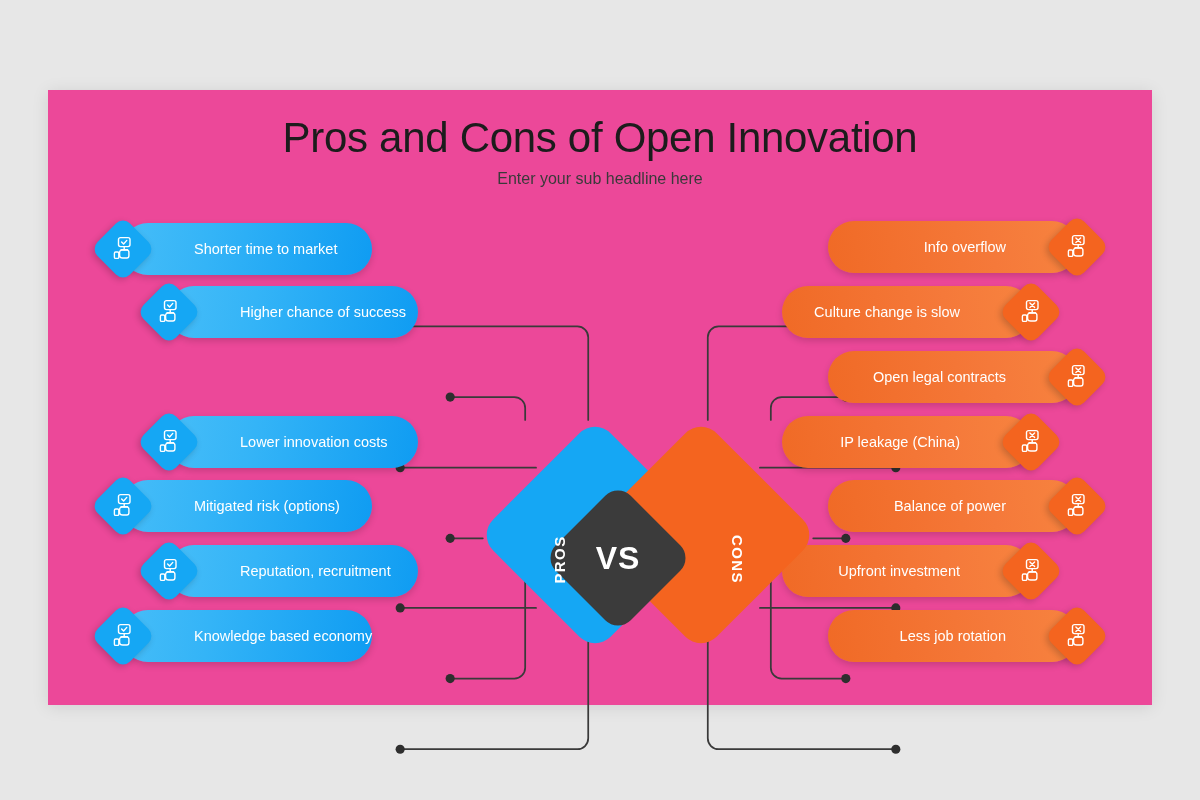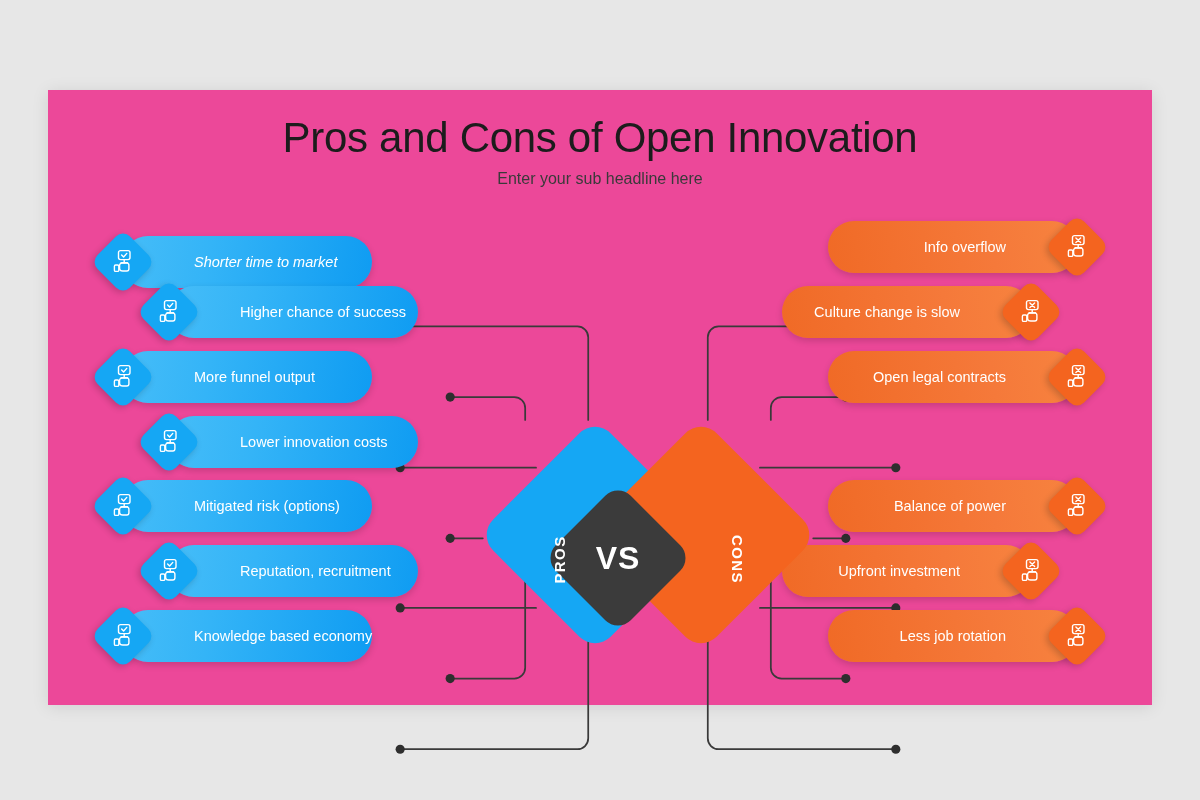--- a/index.html
+++ b/index.html
@@ -124,21 +124,21 @@
         <circle cx="780" cy="287" r="4.2"></circle>
           <circle cx="734" cy="352" r="4.2"></circle>
         <circle cx="780" cy="416" r="4.2"></circle>
           <circle cx="734" cy="481" r="4.2"></circle>
         <circle cx="780" cy="546" r="4.2"></circle>
       </g>
     </svg>
 
     <div class="rows">
 
-      <div class="row" style="left:52px;top:146px;width:272px;font-style:italic;">
+      <div class="row" style="left:52px;top:133px;width:272px;">
         <div class="pill l" style="left:22px;width:250px;">
           <span class="txt">Shorter time to market</span>
         </div>
         <div class="gem l" style="left:0px;">
           <svg width="26" height="26" viewBox="0 0 26 26" fill="none" stroke="#ffffff" stroke-width="1.4" stroke-linecap="round" stroke-linejoin="round">
             <rect x="8.5" y="1.6" width="11.5" height="9" rx="2"></rect>
             <path d="M11.6 6.0 l2.0 2.0 l3.2 -3.6"></path>
             <path d="M14.2 10.6 v3.1"></path>
             <path d="M11.0 13.7 h6.6"></path>
             <path d="M9.6 16.2 c0,-1.2 1.0,-2.1 2.2,-2.1 h5.0 c1.2,0 2.1,0.9 2.1,2.1 v3.6 c0,1.2 -0.9,2.2 -2.1,2.2 h-4.0 c-1.8,0 -3.2,-1.1 -3.2,-2.6 z"></path>
@@ -156,35 +156,20 @@
             <rect x="8.5" y="1.6" width="11.5" height="9" rx="2"></rect>
             <path d="M11.6 6.0 l2.0 2.0 l3.2 -3.6"></path>
             <path d="M14.2 10.6 v3.1"></path>
             <path d="M11.0 13.7 h6.6"></path>
             <path d="M9.6 16.2 c0,-1.2 1.0,-2.1 2.2,-2.1 h5.0 c1.2,0 2.1,0.9 2.1,2.1 v3.6 c0,1.2 -0.9,2.2 -2.1,2.2 h-4.0 c-1.8,0 -3.2,-1.1 -3.2,-2.6 z"></path>
             <rect x="4.4" y="16.0" width="4.4" height="6.4" rx="1.2"></rect>
           </svg>
         </div>
       </div>
 
-      <div class="row" style="left:52px;top:261px;width:272px;">
-        <div class="pill l" style="left:22px;width:250px;">
-          <span class="txt">More funnel output</span>
-        </div>
-        <div class="gem l" style="left:0px;">
-          <svg width="26" height="26" viewBox="0 0 26 26" fill="none" stroke="#ffffff" stroke-width="1.4" stroke-linecap="round" stroke-linejoin="round">
-            <rect x="8.5" y="1.6" width="11.5" height="9" rx="2"></rect>
-            <path d="M11.6 6.0 l2.0 2.0 l3.2 -3.6"></path>
-            <path d="M14.2 10.6 v3.1"></path>
-            <path d="M11.0 13.7 h6.6"></path>
-            <path d="M9.6 16.2 c0,-1.2 1.0,-2.1 2.2,-2.1 h5.0 c1.2,0 2.1,0.9 2.1,2.1 v3.6 c0,1.2 -0.9,2.2 -2.1,2.2 h-4.0 c-1.8,0 -3.2,-1.1 -3.2,-2.6 z"></path>
-            <rect x="4.4" y="16.0" width="4.4" height="6.4" rx="1.2"></rect>
-          </svg>
-        </div>
-      </div>
 
       <div class="row" style="left:98px;top:326px;width:272px;">
         <div class="pill l" style="left:22px;width:250px;">
           <span class="txt">Lower innovation costs</span>
         </div>
         <div class="gem l" style="left:0px;">
           <svg width="26" height="26" viewBox="0 0 26 26" fill="none" stroke="#ffffff" stroke-width="1.4" stroke-linecap="round" stroke-linejoin="round">
             <rect x="8.5" y="1.6" width="11.5" height="9" rx="2"></rect>
             <path d="M11.6 6.0 l2.0 2.0 l3.2 -3.6"></path>
             <path d="M14.2 10.6 v3.1"></path>
@@ -284,20 +269,35 @@
             <rect x="8.5" y="1.6" width="11.5" height="9" rx="2"></rect>
             <path d="M11.9 4.1 l4.7 4.4 M16.6 4.1 l-4.7 4.4"></path>
             <path d="M14.2 10.6 v3.1"></path>
             <path d="M11.0 13.7 h6.6"></path>
             <path d="M9.6 16.2 c0,-1.2 1.0,-2.1 2.2,-2.1 h5.0 c1.2,0 2.1,0.9 2.1,2.1 v3.6 c0,1.2 -0.9,2.2 -2.1,2.2 h-4.0 c-1.8,0 -3.2,-1.1 -3.2,-2.6 z"></path>
             <rect x="4.4" y="16.0" width="4.4" height="6.4" rx="1.2"></rect>
           </svg>
         </div>
       </div>
 
+      <div class="row" style="left:734px;top:326px;width:272px;">
+        <div class="pill r" style="left:0px;width:250px;">
+          <span class="txt">IP leakage (China)</span>
+        </div>
+        <div class="gem r" style="left:226px;">
+          <svg width="26" height="26" viewBox="0 0 26 26" fill="none" stroke="#ffffff" stroke-width="1.4" stroke-linecap="round" stroke-linejoin="round">
+            <rect x="8.5" y="1.6" width="11.5" height="9" rx="2"></rect>
+            <path d="M11.9 4.1 l4.7 4.4 M16.6 4.1 l-4.7 4.4"></path>
+            <path d="M14.2 10.6 v3.1"></path>
+            <path d="M11.0 13.7 h6.6"></path>
+            <path d="M9.6 16.2 c0,-1.2 1.0,-2.1 2.2,-2.1 h5.0 c1.2,0 2.1,0.9 2.1,2.1 v3.6 c0,1.2 -0.9,2.2 -2.1,2.2 h-4.0 c-1.8,0 -3.2,-1.1 -3.2,-2.6 z"></path>
+            <rect x="4.4" y="16.0" width="4.4" height="6.4" rx="1.2"></rect>
+          </svg>
+        </div>
+      </div>
 
       <div class="row" style="left:780px;top:390px;width:272px;">
         <div class="pill r" style="left:0px;width:250px;">
           <span class="txt">Balance of power</span>
         </div>
         <div class="gem r" style="left:226px;">
           <svg width="26" height="26" viewBox="0 0 26 26" fill="none" stroke="#ffffff" stroke-width="1.4" stroke-linecap="round" stroke-linejoin="round">
             <rect x="8.5" y="1.6" width="11.5" height="9" rx="2"></rect>
             <path d="M11.9 4.1 l4.7 4.4 M16.6 4.1 l-4.7 4.4"></path>
             <path d="M14.2 10.6 v3.1"></path>

